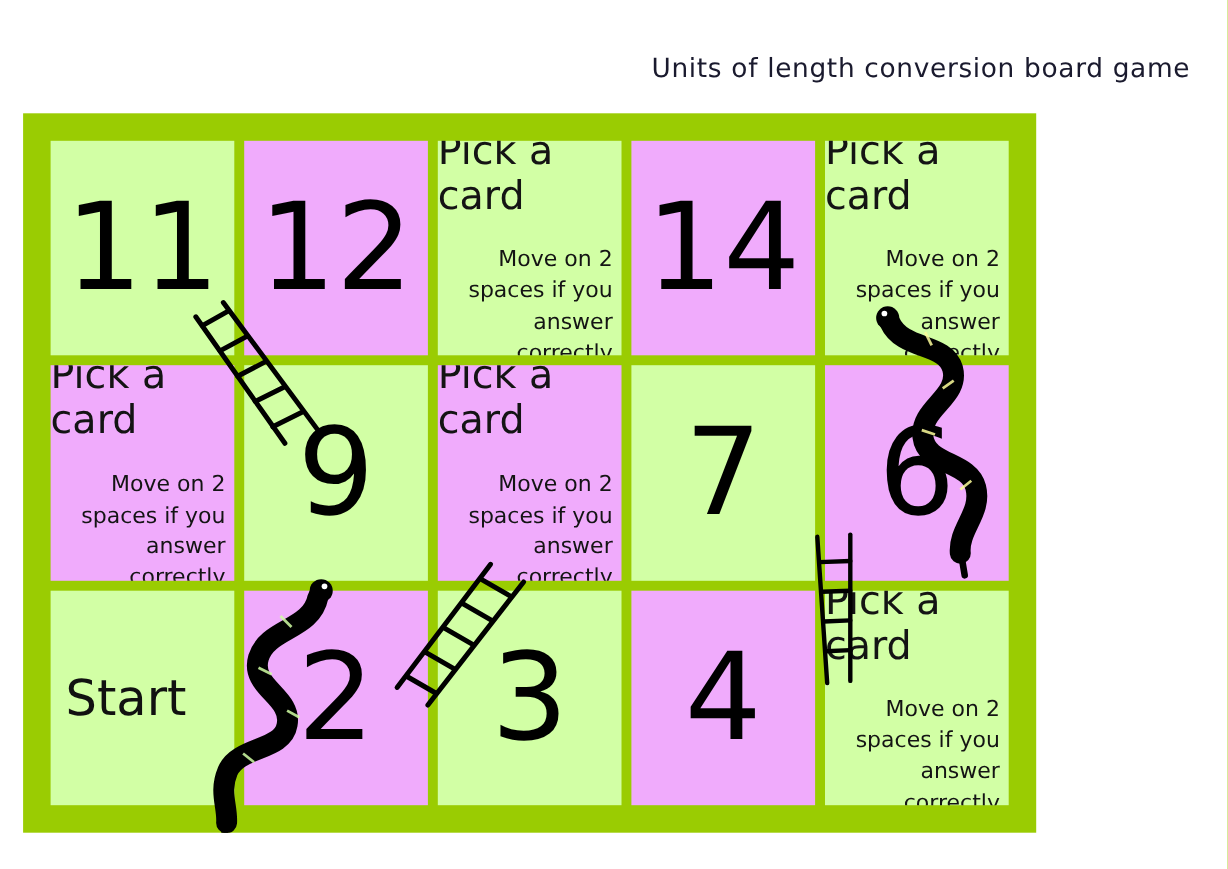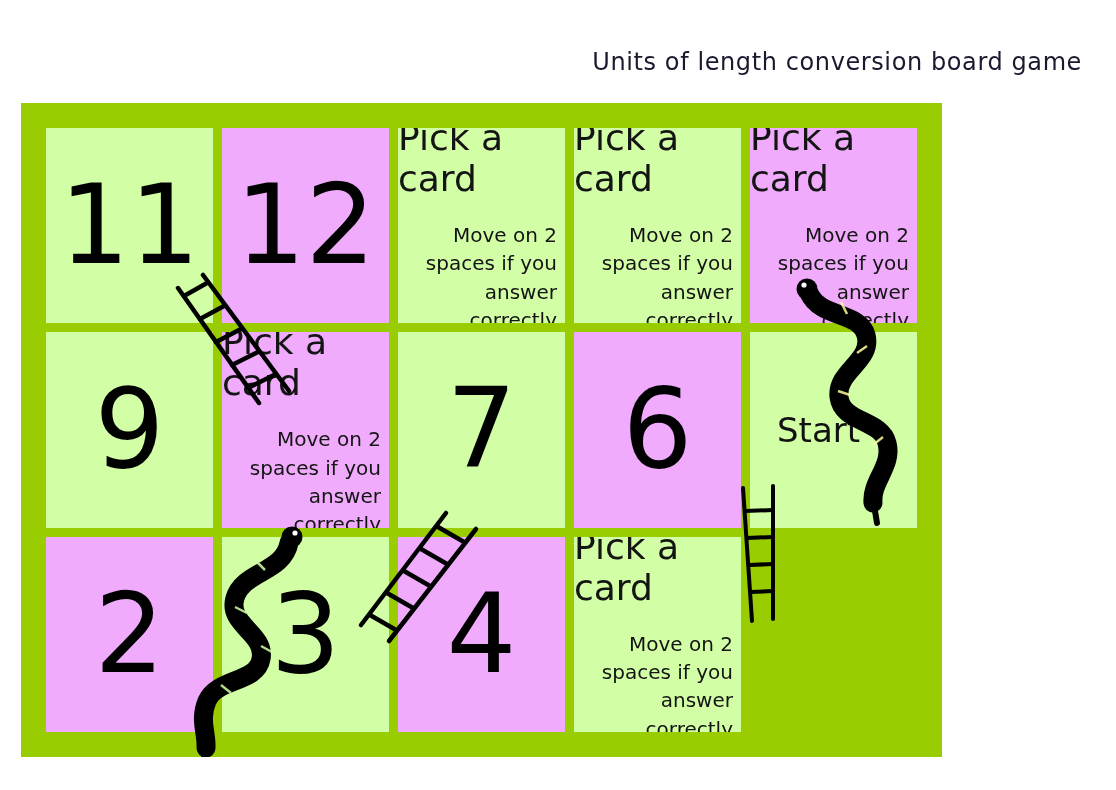--- a/index.html
+++ b/index.html
@@ -59,21 +59,21 @@
     font-size: 110px;
     line-height: 0.9;
     color: #000000;
     font-family: "DejaVu Sans", sans-serif;
     font-weight: 500;
     position: relative;
     z-index: 2;
   }
 
   .cell-start {
-    font-size: 34px;
+    font-size: 45px;
     color: #111111;
     font-family: "DejaVu Sans", sans-serif;
     position: relative;
     z-index: 2;
     margin-right: 30px;
   }
 
   .card-title {
     font-size: 36px;
     color: #141414;
@@ -117,20 +117,23 @@
 
   <div class="cell yellow">
     <span class="cell-number">12</span>
   </div>
 
   <div class="cell green">
     <span class="card-title">Pick a card</span>
     <span class="card-body">Move on 2 spaces if you answer correctly</span>
   </div>
 
+  <div class="cell yellow">
+    <span class="cell-number">14</span>
+  </div>
 
   <div class="cell green">
     <span class="card-title">Pick a card</span>
     <span class="card-body">Move on 2 spaces if you answer correctly</span>
   </div>
 
   <div class="cell yellow">
     <span class="card-title">Pick a card</span>
     <span class="card-body">Move on 2 spaces if you answer correctly</span>
   </div>

